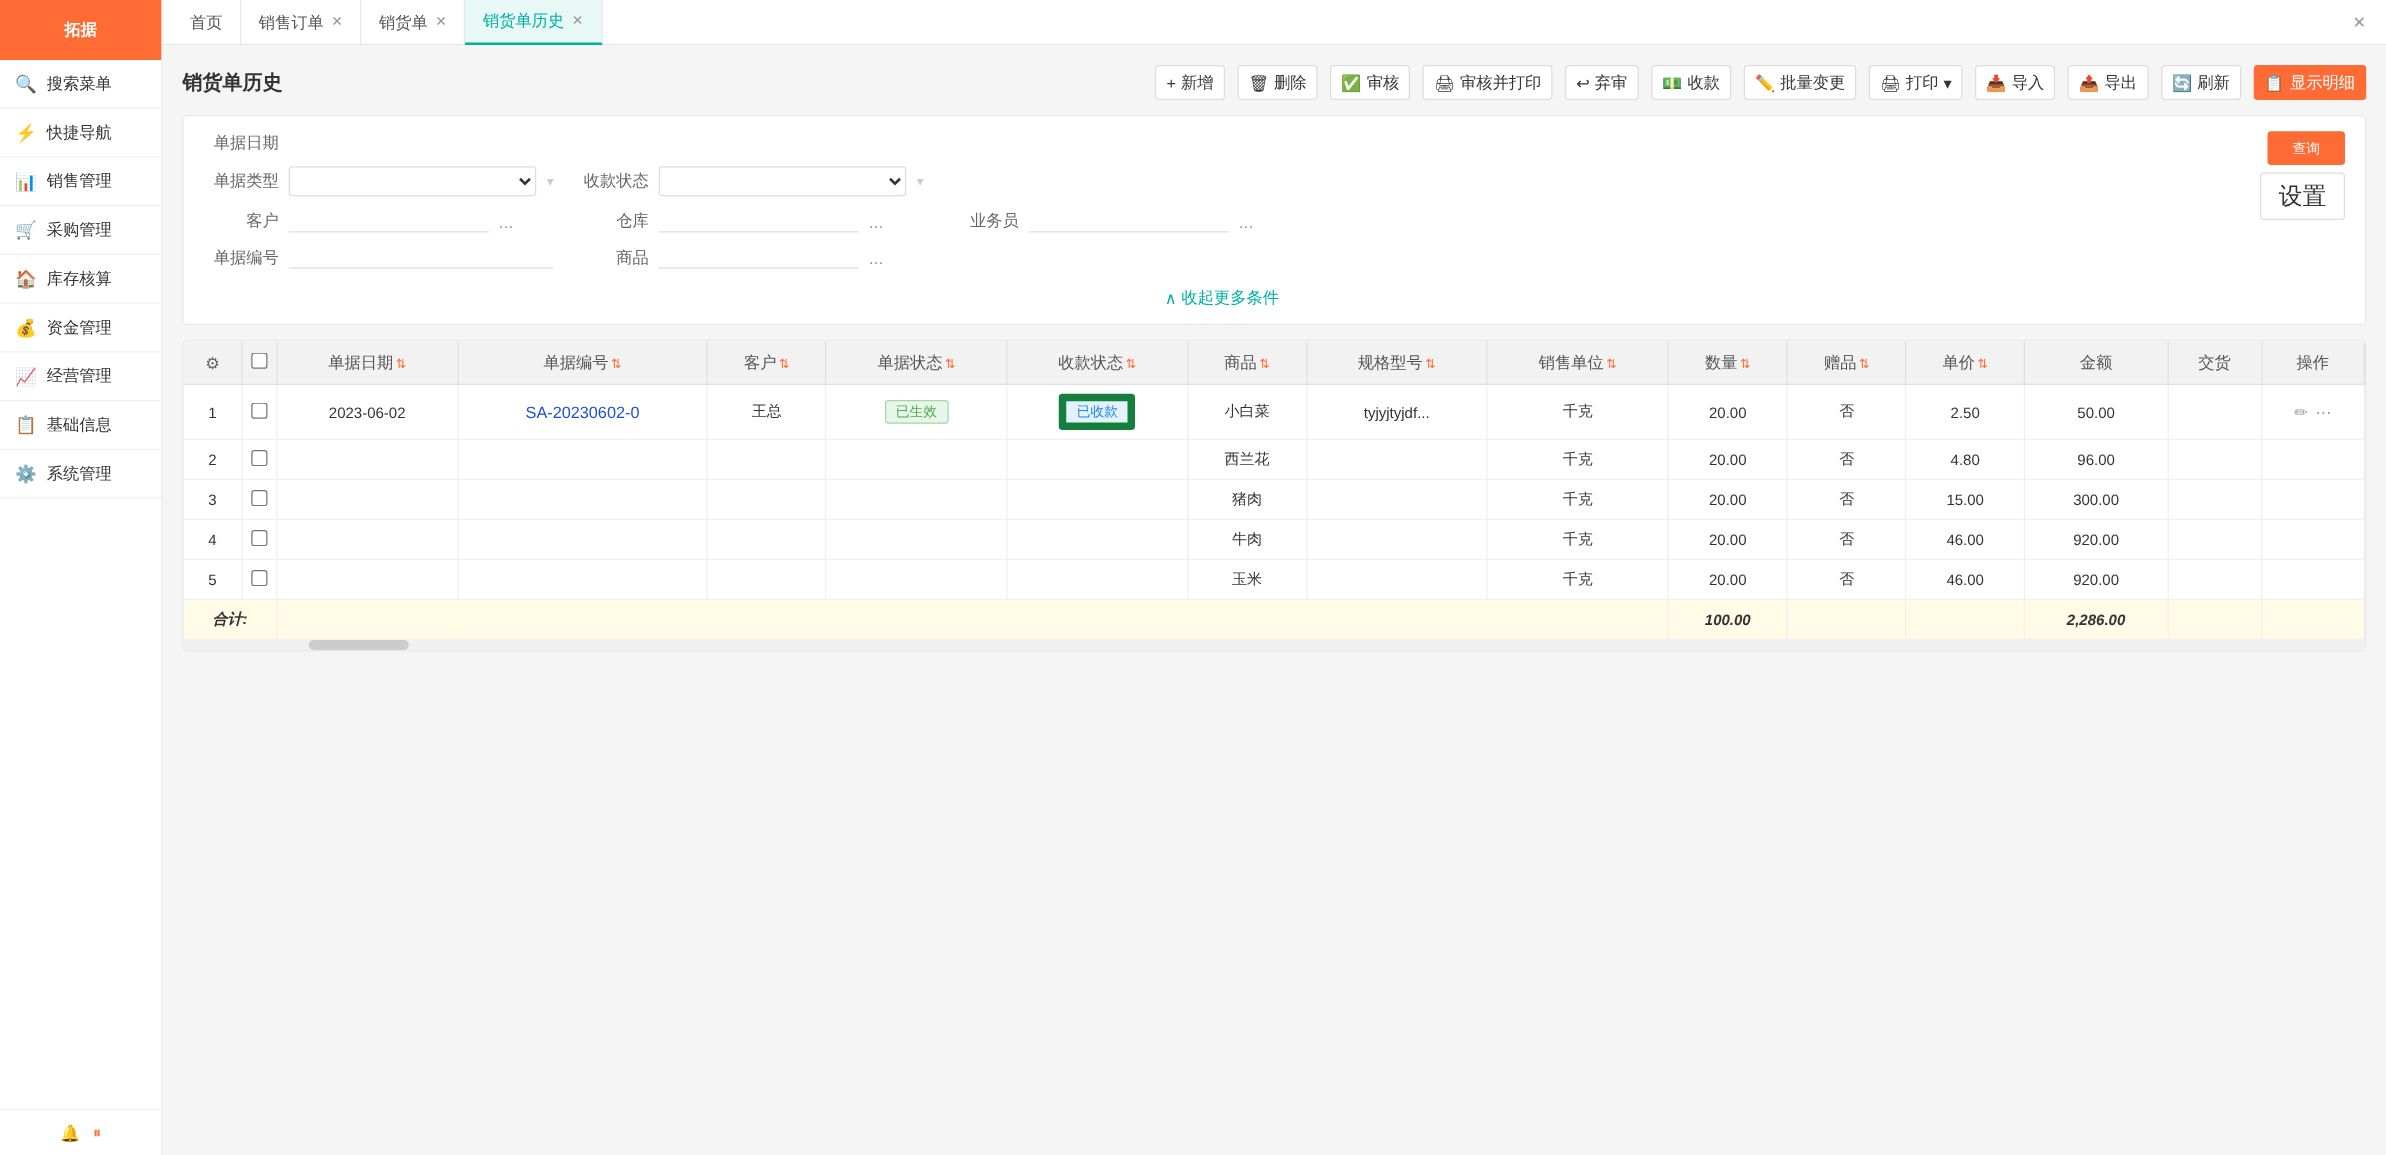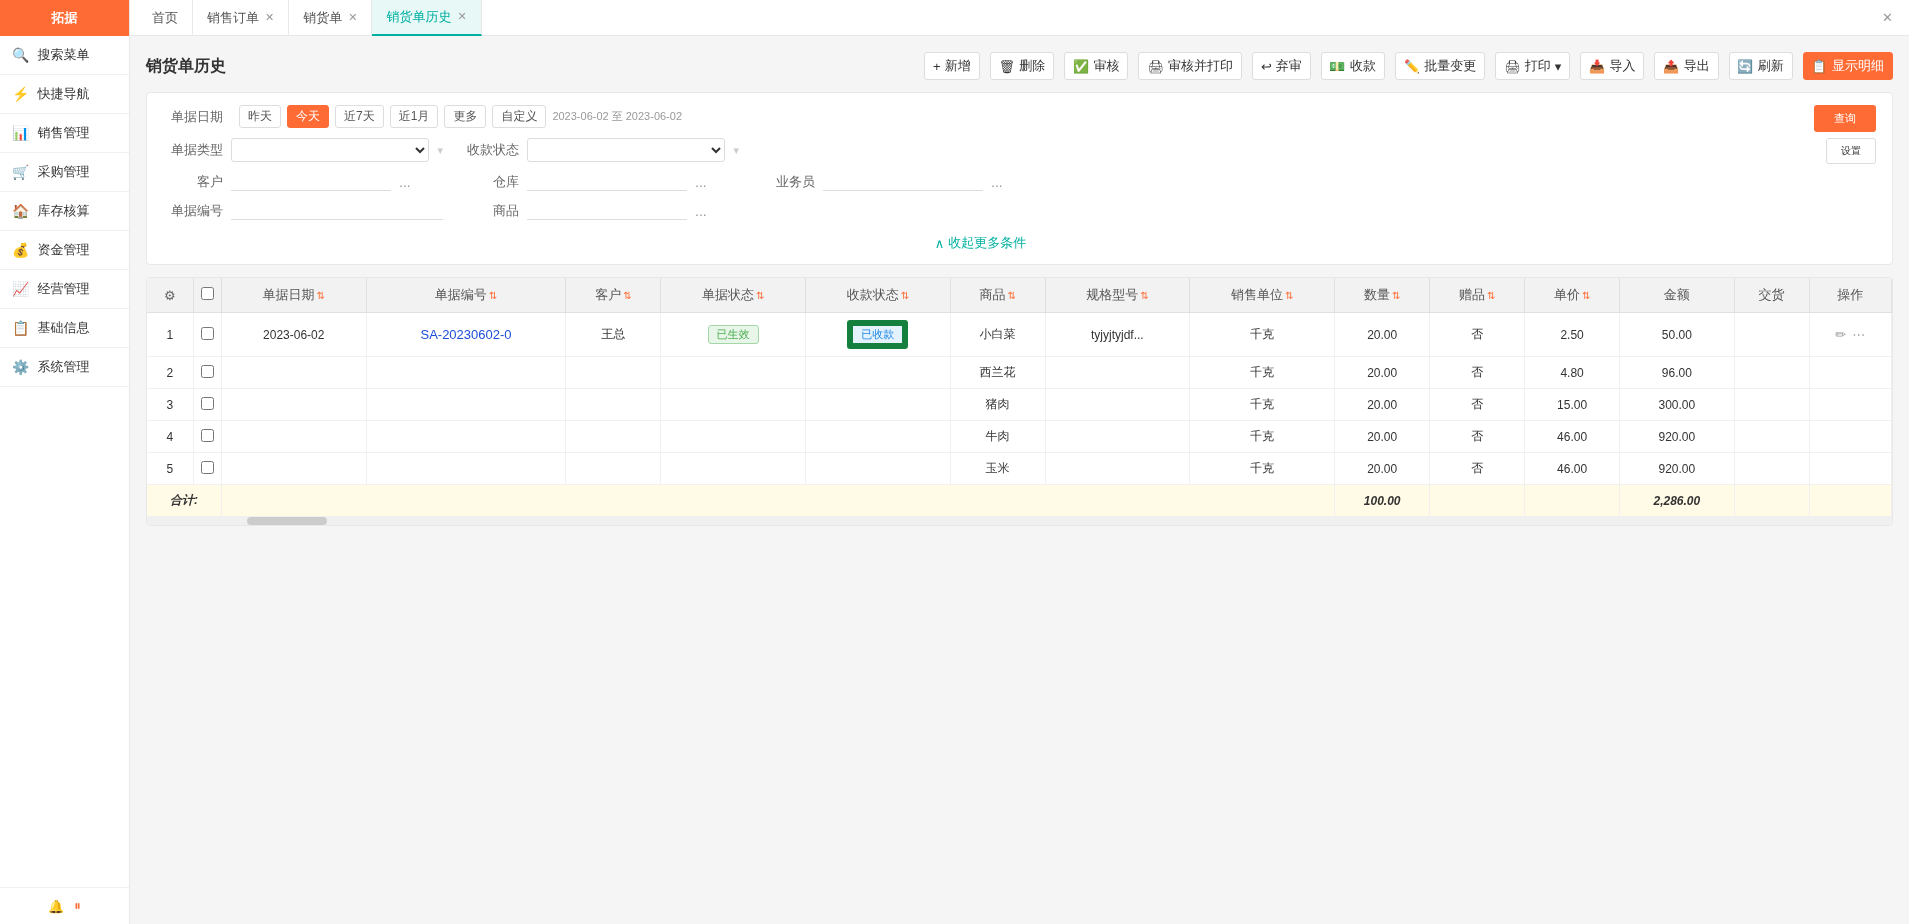--- a/index.html
+++ b/index.html
@@ -8,21 +8,21 @@
     
     .sidebar {
       width: 130px;
       background: #fff;
       border-right: 1px solid #e8e8e8;
       display: flex;
       flex-direction: column;
       flex-shrink: 0;
     }
     .sidebar-header {
-      height: 36px;
+      height: 48px;
       background: #ff6b35;
       display: flex;
       align-items: center;
       justify-content: center;
       color: #fff;
       font-size: 14px;
       font-weight: bold;
     }
     .sidebar-item {
       display: flex;
@@ -198,21 +198,21 @@
       cursor: pointer;
       font-size: 11px;
     }
     .setting-btn {
       background: #fff;
       color: #333;
       border: 1px solid #ddd;
       border-radius: 3px;
       padding: 5px 14px;
       cursor: pointer;
-      font-size: 10px;
+      font-size: 19px;
     }
     .query-area {
       display: flex;
       flex-direction: column;
       gap: 6px;
       align-items: flex-end;
       justify-content: flex-start;
     }
 
     
@@ -446,29 +446,20 @@
         </button>
       </div>
     </div>
 
     <div class="filter-section">
 
       <div style="display:flex; align-items:flex-start; gap:16px;">
         <div style="flex:1;">
           <div class="filter-row">
             <span class="filter-label">单据日期</span>
-            <div class="date-filter">
-              <button class="date-btn">昨天</button>
-              <button class="date-btn active">今天</button>
-              <button class="date-btn">近7天</button>
-              <button class="date-btn">近1月</button>
-              <button class="date-btn">更多</button>
-              <button class="date-btn">自定义</button>
-              <span class="date-range">2023-06-02 至 2023-06-02</span>
-            </div>
           </div>
           <div class="filter-row">
             <div class="filter-item">
               <span class="filter-label">单据类型</span>
               <select class="filter-select">
                 <option></option>
               </select>
               <span style="color:#ccc; font-size:11px;">▾</span>
             </div>
             <div class="filter-item">

